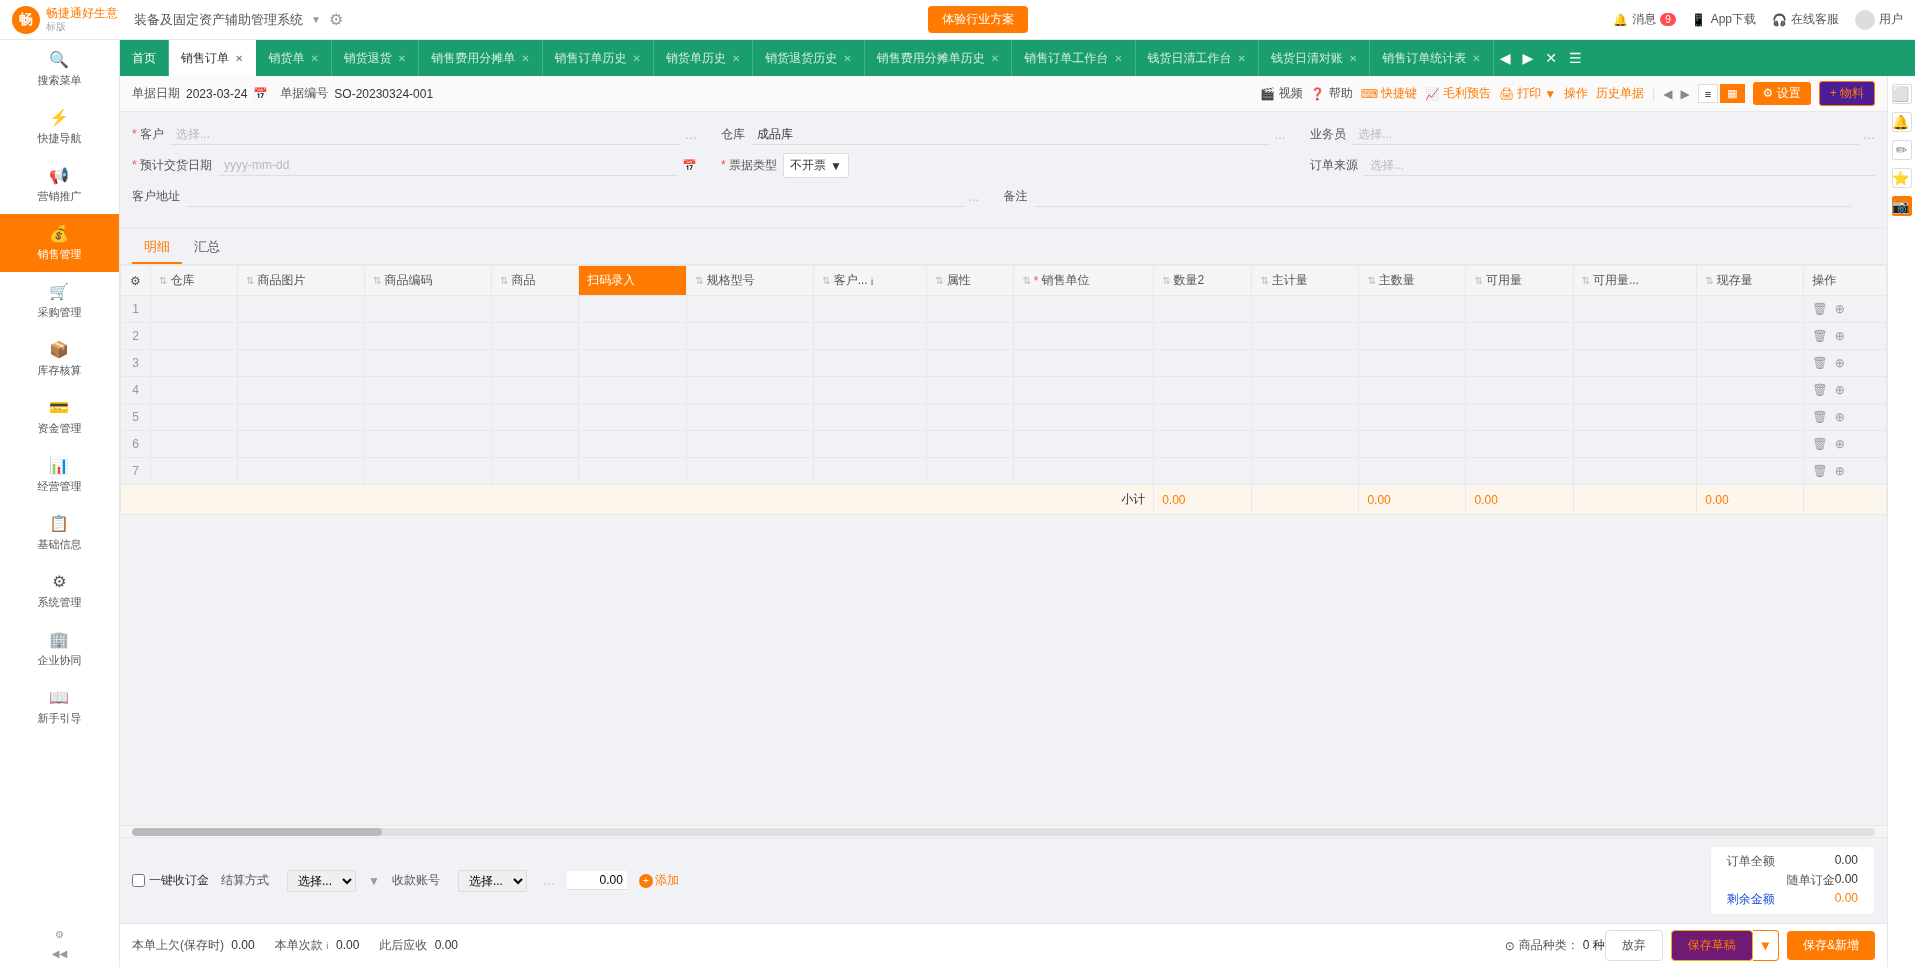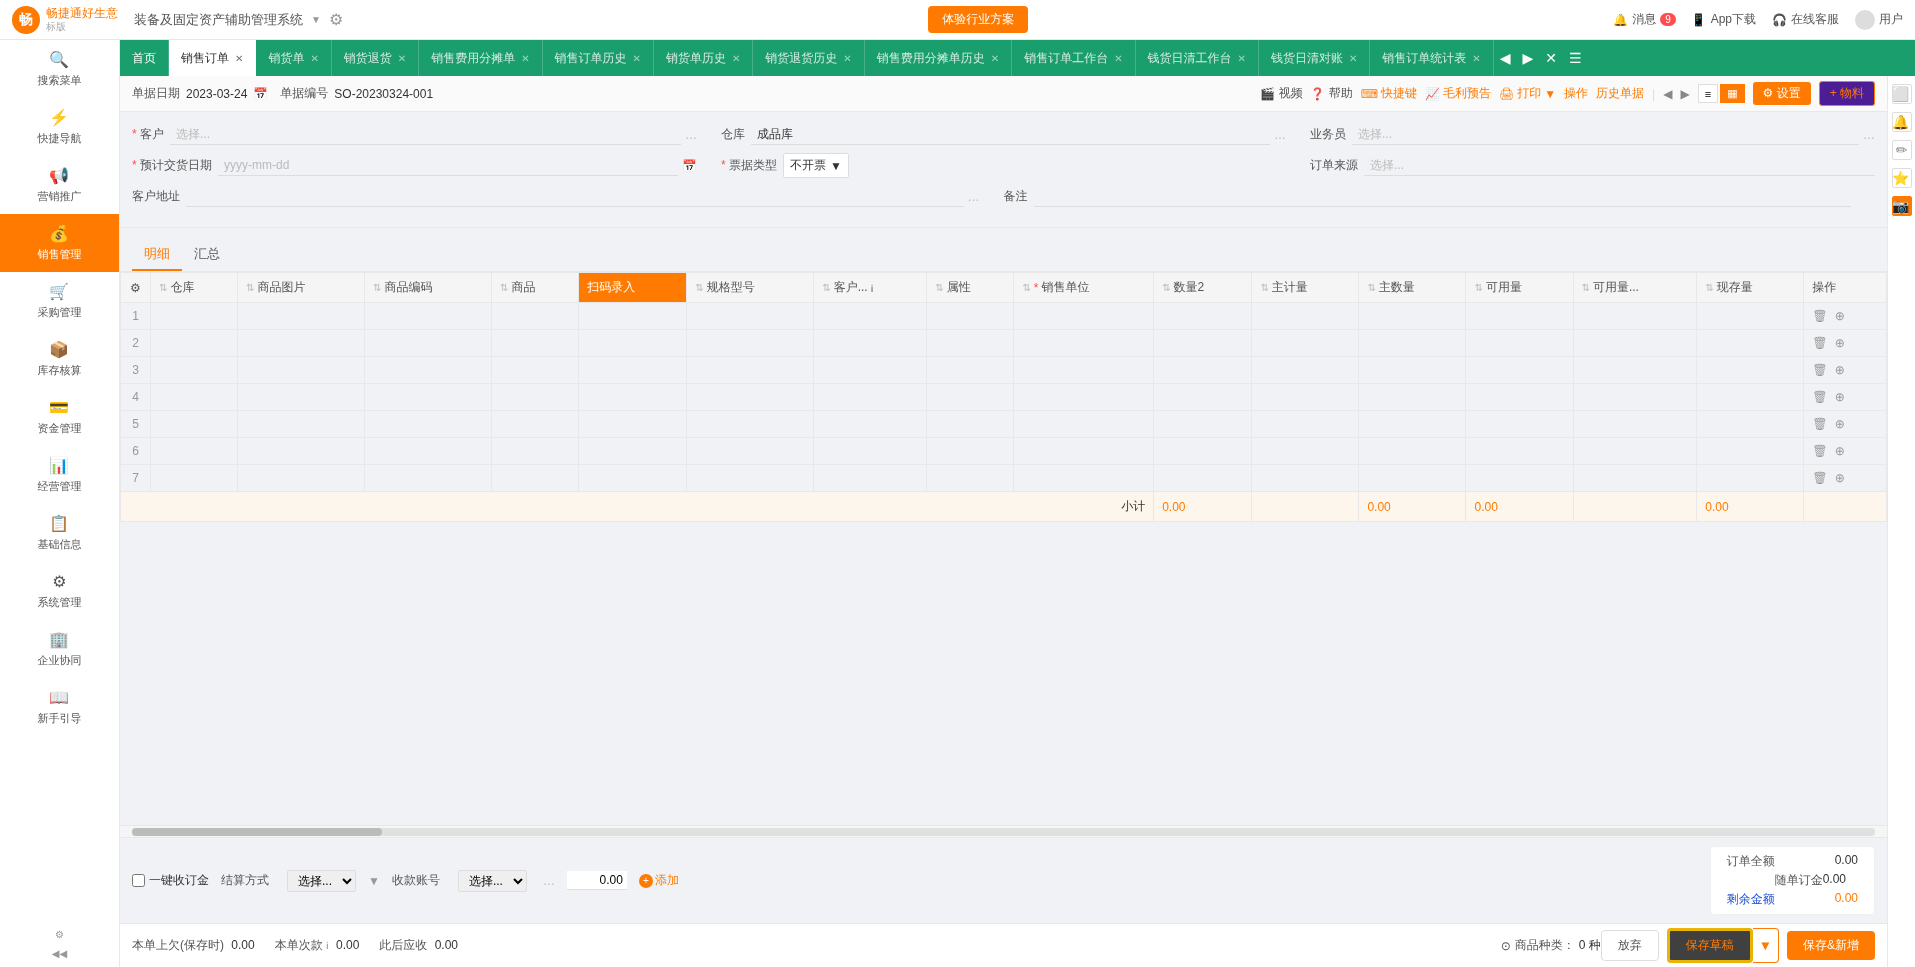--- a/index.html
+++ b/index.html
@@ -57,21 +57,21 @@
     .form-field { display: flex; align-items: center; flex: 1; min-width: 0; }
     .form-label { color: #555; font-size: 12px; white-space: nowrap; margin-right: 6px; }
     .form-label.required::before { content: '* '; color: #ff4d4f; }
     .form-input { flex: 1; border: none; border-bottom: 1px solid #ddd; padding: 3px 6px; font-size: 12px; color: #333; background: transparent; outline: none; }
     .form-input::placeholder { color: #bbb; }
     .form-select { display: flex; align-items: center; border: 1px solid #ddd; padding: 3px 6px; font-size: 12px; border-radius: 2px; background: #fff; cursor: pointer; gap: 4px; }
     .form-more { color: #bbb; cursor: pointer; font-size: 12px; margin-left: 4px; }
     .form-field-separator { width: 24px; }
     
     
-    .detail-tabs { display: flex; align-items: center; padding: 0 12px; border-bottom: 1px solid #e8e8e8; margin-top: 11px; }
+    .detail-tabs { display: flex; align-items: center; padding: 0 12px; border-bottom: 1px solid #e8e8e8; margin-top: 4px; }
     .detail-tab { padding: 6px 12px; cursor: pointer; color: #555; font-size: 13px; border-bottom: 2px solid transparent; }
     .detail-tab.active { color: #ff7a00; border-bottom-color: #ff7a00; }
     
     
     .data-table-wrapper { flex: 1; overflow: auto; }
     .data-table { width: 100%; border-collapse: collapse; font-size: 12px; }
     .data-table th { background: #f5f5f5; padding: 6px 8px; text-align: left; border: 1px solid #e8e8e8; white-space: nowrap; color: #555; font-weight: normal; }
     .data-table td { padding: 6px 8px; border: 1px solid #e8e8e8; white-space: nowrap; color: #333; }
     .data-table .row-num { color: #999; text-align: center; }
     .col-header { display: flex; align-items: center; gap: 3px; }
@@ -92,21 +92,21 @@
     .checkbox-label { display: flex; align-items: center; gap: 4px; cursor: pointer; }
     .bottom-select { border: 1px solid #ddd; padding: 2px 6px; font-size: 12px; border-radius: 2px; }
     .amount-input { border: none; border-bottom: 1px solid #ddd; width: 60px; padding: 2px 4px; font-size: 12px; text-align: right; }
     .add-link { color: #ff7a00; cursor: pointer; display: flex; align-items: center; gap: 2px; }
     
     
     .action-bar { height: 44px; background: #fff; border-top: 1px solid #e8e8e8; display: flex; align-items: center; justify-content: space-between; padding: 0 12px; }
     .action-bar-left { font-size: 12px; color: #555; display: flex; gap: 20px; }
     .action-bar-right { display: flex; gap: 8px; align-items: center; }
     .btn-discard { border: 1px solid #ddd; background: #fff; padding: 6px 16px; border-radius: 4px; cursor: pointer; font-size: 12px; color: #555; }
-    .btn-save-draft { border: 3px solid #eab308; background: #404040; color: #ff7a00; padding: 6px 16px; border-radius: 4px; cursor: pointer; font-size: 12px; }
+    .btn-save-draft { border: 1px solid #eab308; background: #701a75; color: #ff7a00; padding: 6px 16px; border-radius: 4px; cursor: pointer; font-size: 12px; }
     .btn-save-new { background: #ff7a00; color: white; border: none; padding: 6px 16px; border-radius: 4px; cursor: pointer; font-size: 12px; }
     
     
     .right-panel { width: 28px; background: #fff; border-left: 1px solid #e8e8e8; display: flex; flex-direction: column; align-items: center; padding-top: 8px; gap: 8px; }
     .right-panel-icon { width: 20px; height: 20px; display: flex; align-items: center; justify-content: center; cursor: pointer; color: #888; font-size: 14px; border: 1px solid #ddd; border-radius: 2px; }
     
     .page-main { display: flex; flex: 1; overflow: hidden; }
     .page-inner { flex: 1; display: flex; flex-direction: column; overflow: hidden; position: relative; }
   </style>
 </head>
@@ -692,21 +692,21 @@
             <div class="add-link">
               <span style="background:#ff7a00;color:white;border-radius:50%;width:14px;height:14px;display:inline-flex;align-items:center;justify-content:center;font-size:10px;">+</span>
               <span>添加</span>
             </div>
 
             <div style="margin-left:auto;display:flex;flex-direction:column;gap:2px;font-size:12px;background:#fff;border:1px solid #f0f0f0;padding:6px 16px;border-radius:4px;">
               <div style="display:flex;justify-content:space-between;gap:60px;">
                 <span style="color:#555;">订单全额</span>
                 <span style="color:#333;font-weight:500;">0.00</span>
               </div>
-              <div style="display:flex;justify-content:flex-start;margin-left:48px;">
+              <div style="display:flex;justify-content:flex-end;margin-left:48px;">
                 <span style="color:#555;">随单订金</span>
                 <span style="color:#333;font-weight:500;">0.00</span>
               </div>
               <div style="display:flex;justify-content:space-between;">
                 <span style="color:#1d4ed8;">剩余金额</span>
                 <span style="color:#ff7a00;font-weight:500;">0.00</span>
               </div>
             </div>
           </div>
 

